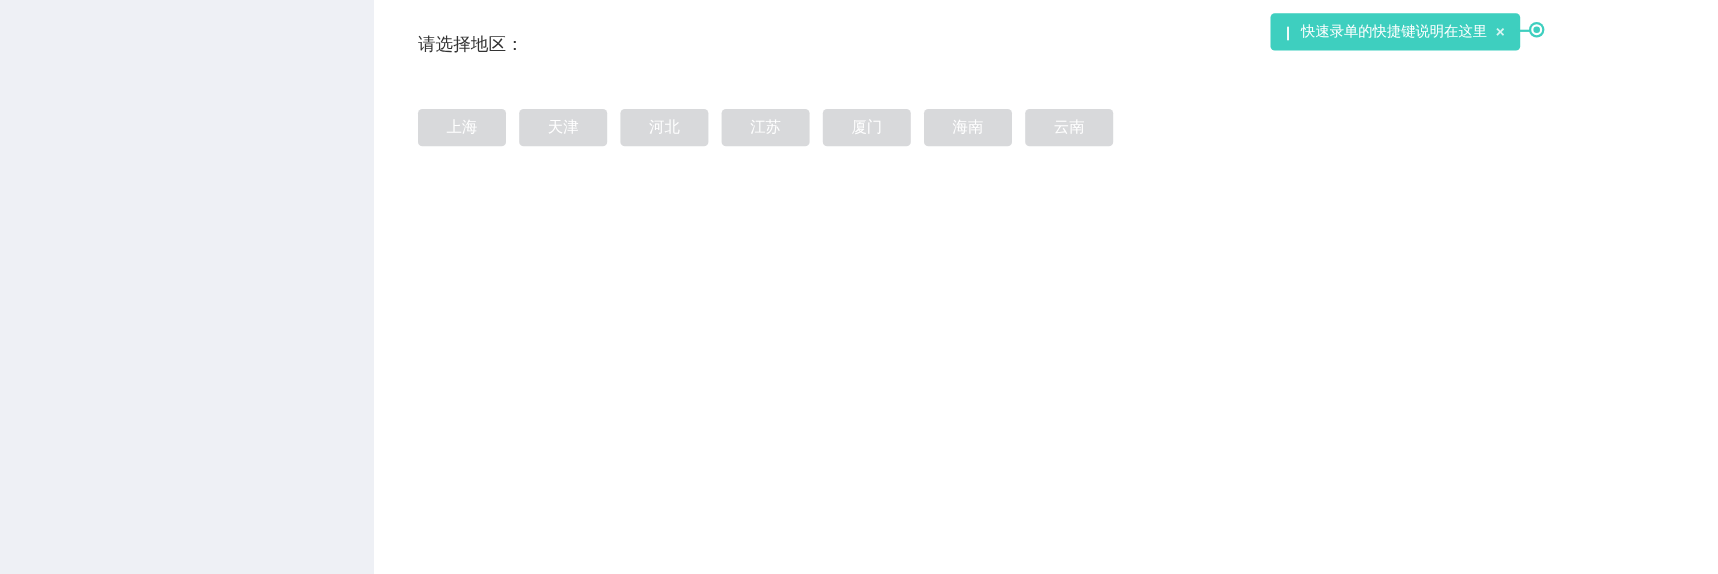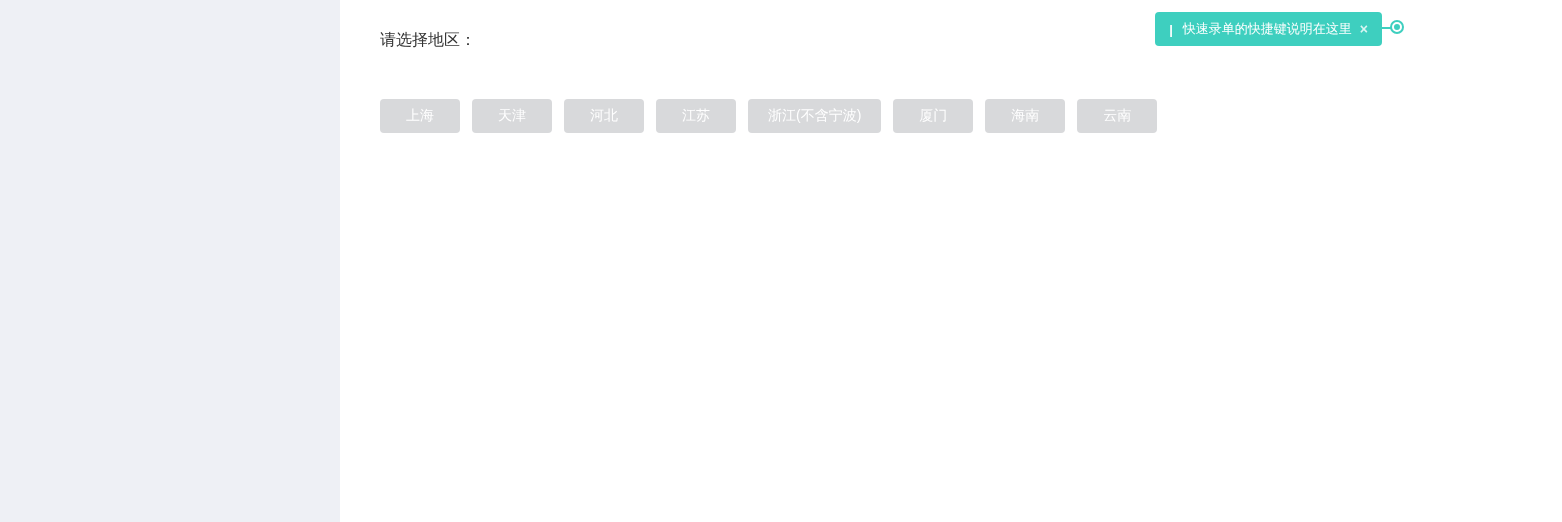--- a/index.html
+++ b/index.html
@@ -118,21 +118,20 @@
 
 <div class="sidebar"></div>
 
 <div class="main-content">
   <div class="page-title">请选择地区：</div>
   <div class="region-buttons" id="region-buttons-container">
   <button class="region-btn">上海</button>
       <button class="region-btn">天津</button>
       <button class="region-btn">河北</button>
       <button class="region-btn">江苏</button>
-      <button class="region-btn">浙江(不含宁波)</button>
       <button class="region-btn">厦门</button>
       <button class="region-btn">海南</button>
       <button class="region-btn">云南</button>
     </div>
 </div>
 
 <div class="tooltip-badge">
   <span>快速录单的快捷键说明在这里</span>
   <span class="tooltip-close">×</span>
 </div>

